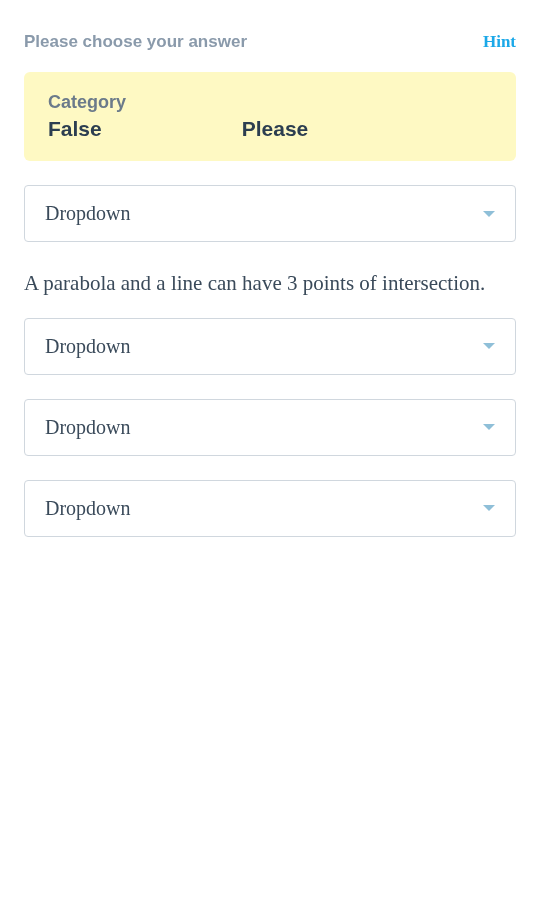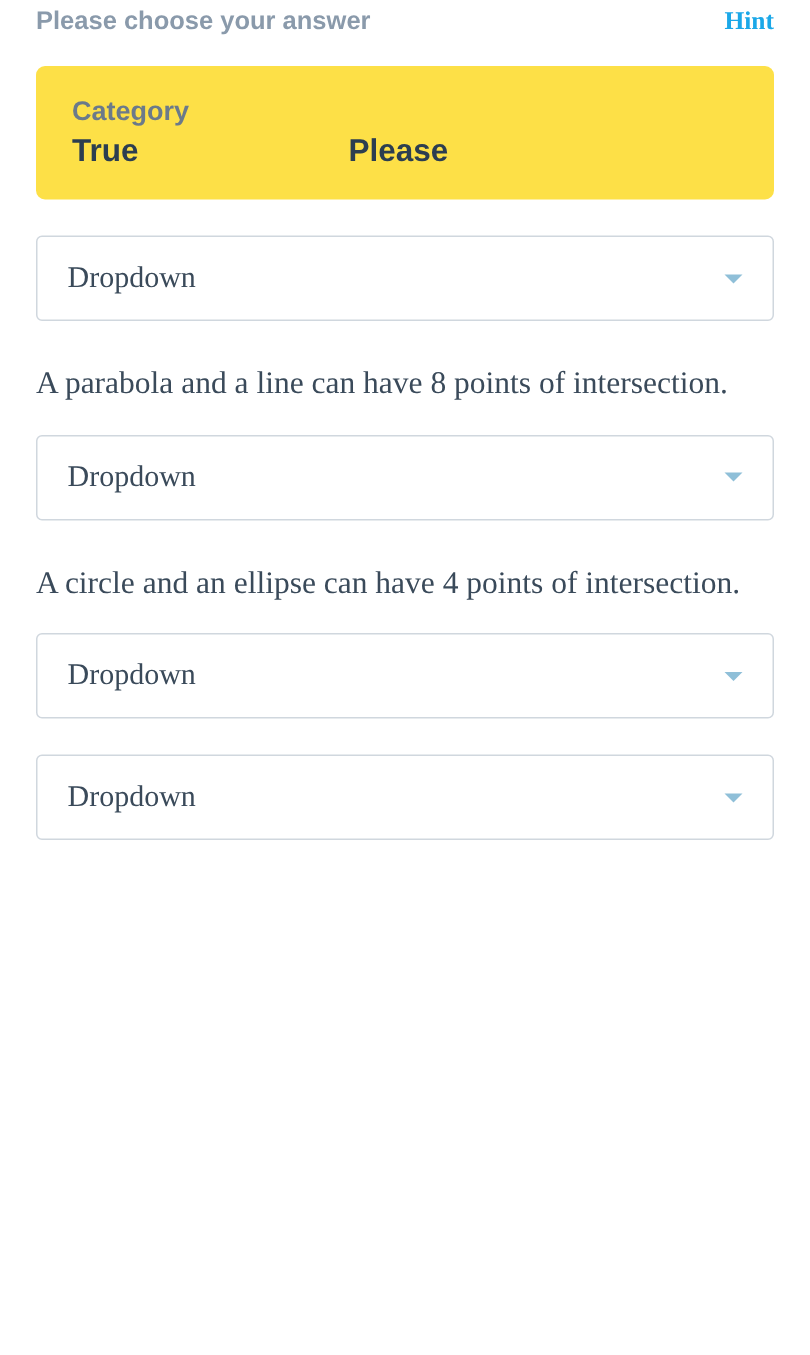--- a/index.html
+++ b/index.html
@@ -12,36 +12,37 @@
       background: #ffffff;
       padding: 0 24px;
       width: 540px;
       color: #3a4a5a;
     }
     .header {
       display: flex;
       justify-content: space-between;
       align-items: center;
       padding: 4px 0 20px 0;
+      margin-top: 28px;
     }
     .prompt {
       font-family: 'Comic Sans MS', cursive, sans-serif;
       color: #8a9aab;
       font-size: 17px;
       font-weight: bold;
     }
     .hint {
       font-family: Liberation Serif, serif;
       color: #1ba8e8;
       font-size: 17px;
       font-weight: bold;
       cursor: pointer;
     }
     .category-box {
-      background: #fde047;
+      background: #fef9c3;
       border-radius: 6px;
       padding: 20px 24px;
       margin-bottom: 24px;
     }
     .category-label {
       font-family: 'Comic Sans MS', cursive, sans-serif;
       color: #6b7a8a;
       font-size: 18px;
       font-weight: bold;
       margin-bottom: 4px;
@@ -92,42 +93,41 @@
 <body>
 
 <div class="header">
   <div class="prompt">Please choose your answer</div>
   <div class="hint">Hint</div>
 </div>
 
 <div class="category-box">
   <div class="category-label">Category</div>
   <div class="category-options">
-    <div class="category-option">True</div>
+    <div class="category-option">False</div>
     <div class="category-option">Please</div>
   </div>
 </div>
 
 <div class="question-block">
   <div class="dropdown">
     <span class="dropdown-text">Dropdown</span>
     <span class="dropdown-arrow"></span>
   </div>
 </div>
 
 <div class="question-block">
-  <div class="question-text">A parabola and a line can have 8 points of intersection.</div>
+  <div class="question-text">A parabola and a line can have 3 points of intersection.</div>
   <div class="dropdown">
     <span class="dropdown-text">Dropdown</span>
     <span class="dropdown-arrow"></span>
   </div>
 </div>
 
 <div class="question-block">
-  <div class="question-text">A circle and an ellipse can have 4 points of intersection.</div>
   <div class="dropdown">
     <span class="dropdown-text">Dropdown</span>
     <span class="dropdown-arrow"></span>
   </div>
 </div>
 
 <div class="question-block">
   <div class="dropdown">
     <span class="dropdown-text">Dropdown</span>
     <span class="dropdown-arrow"></span>

